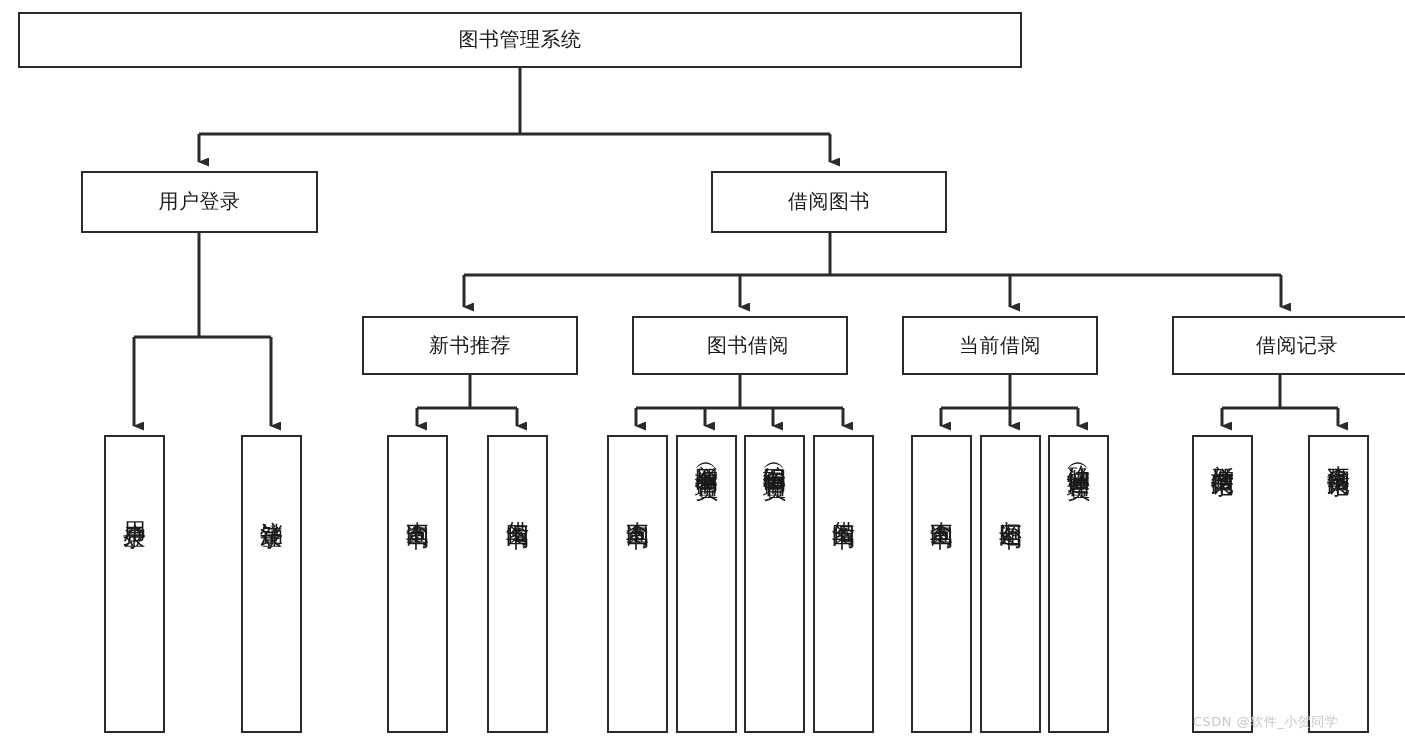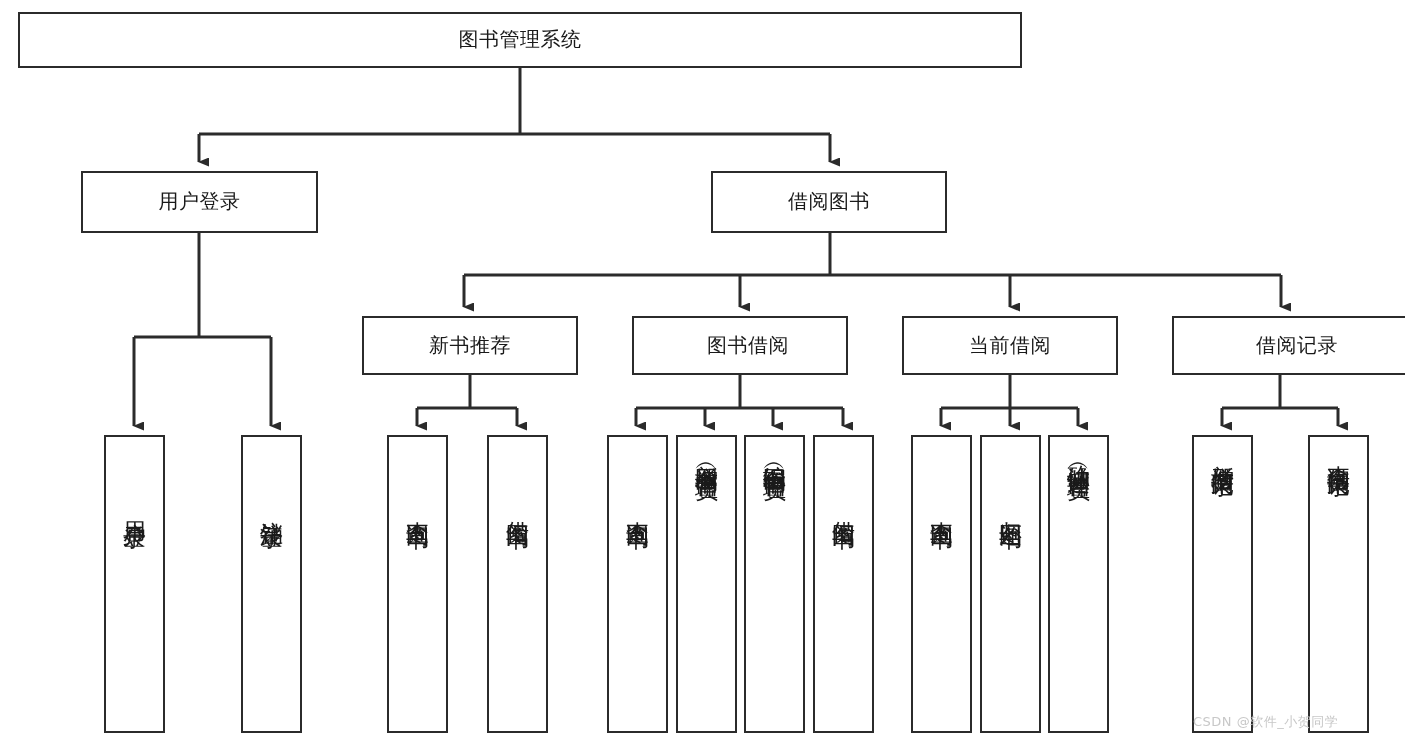--- a/index.html
+++ b/index.html
@@ -142,21 +142,21 @@
   <div class="node horizontal" style="left:711px; top:171px; width:236px; height:62px;">
     <span class="node-label">借阅图书</span>
   </div>
 
   <div class="node horizontal" style="left:362px; top:316px; width:216px; height:59px;">
     <span class="node-label">新书推荐</span>
   </div>
   <div class="node horizontal" style="left:632px; top:316px; width:216px; height:59px;padding-left:16px;">
     <span class="node-label">图书借阅</span>
   </div>
-  <div class="node horizontal" style="left:902px; top:316px; width:216px; height:59px;">
+  <div class="node horizontal" style="left:902px; top:316px; width:196px; height:59px;">
     <span class="node-label">当前借阅</span>
   </div>
   <div class="node horizontal" style="left:1172px; top:316px; width:250px; height:59px;">
     <span class="node-label">借阅记录</span>
   </div>
 
   <div class="node vertical mid" style="left:104px; top:435px; width:61px; height:298px;">
     <span class="node-label">用户登录</span>
   </div>
   <div class="node vertical mid" style="left:241px; top:435px; width:61px; height:298px;">

